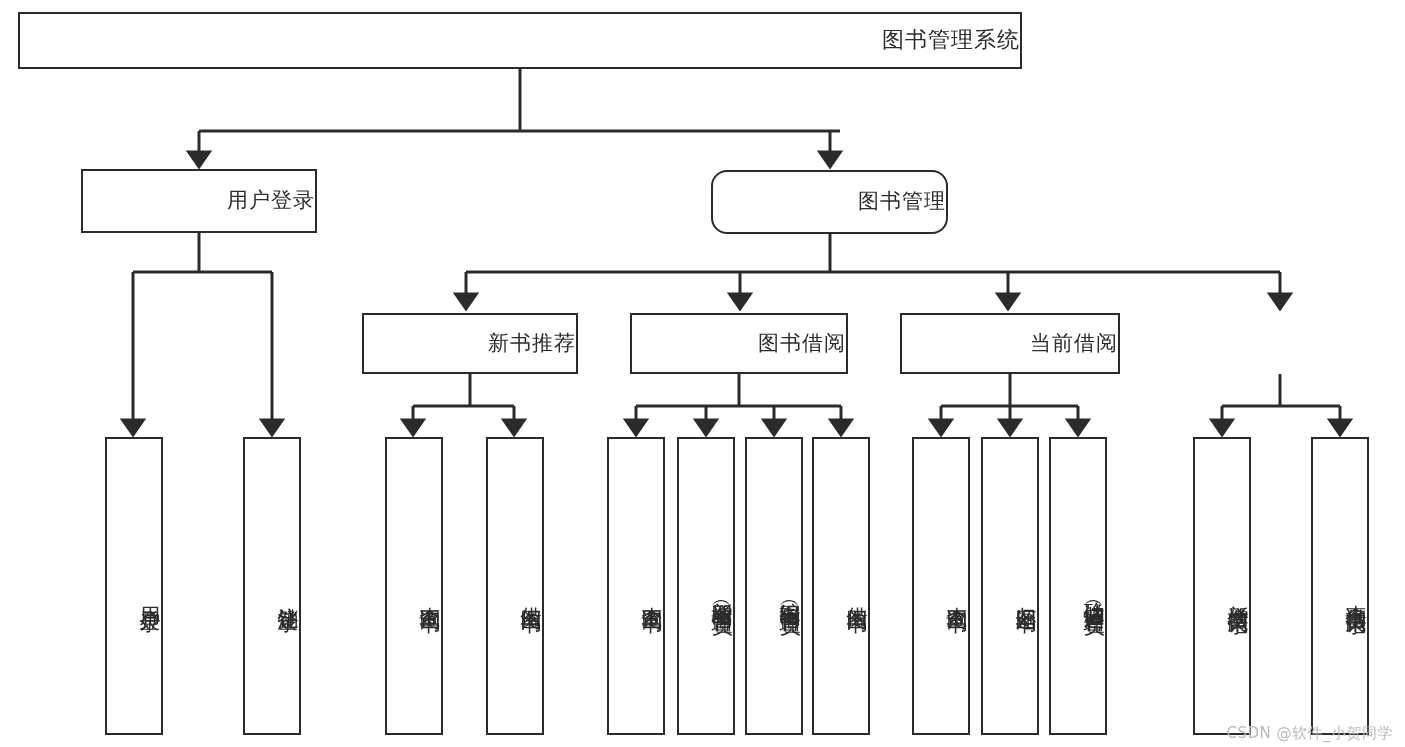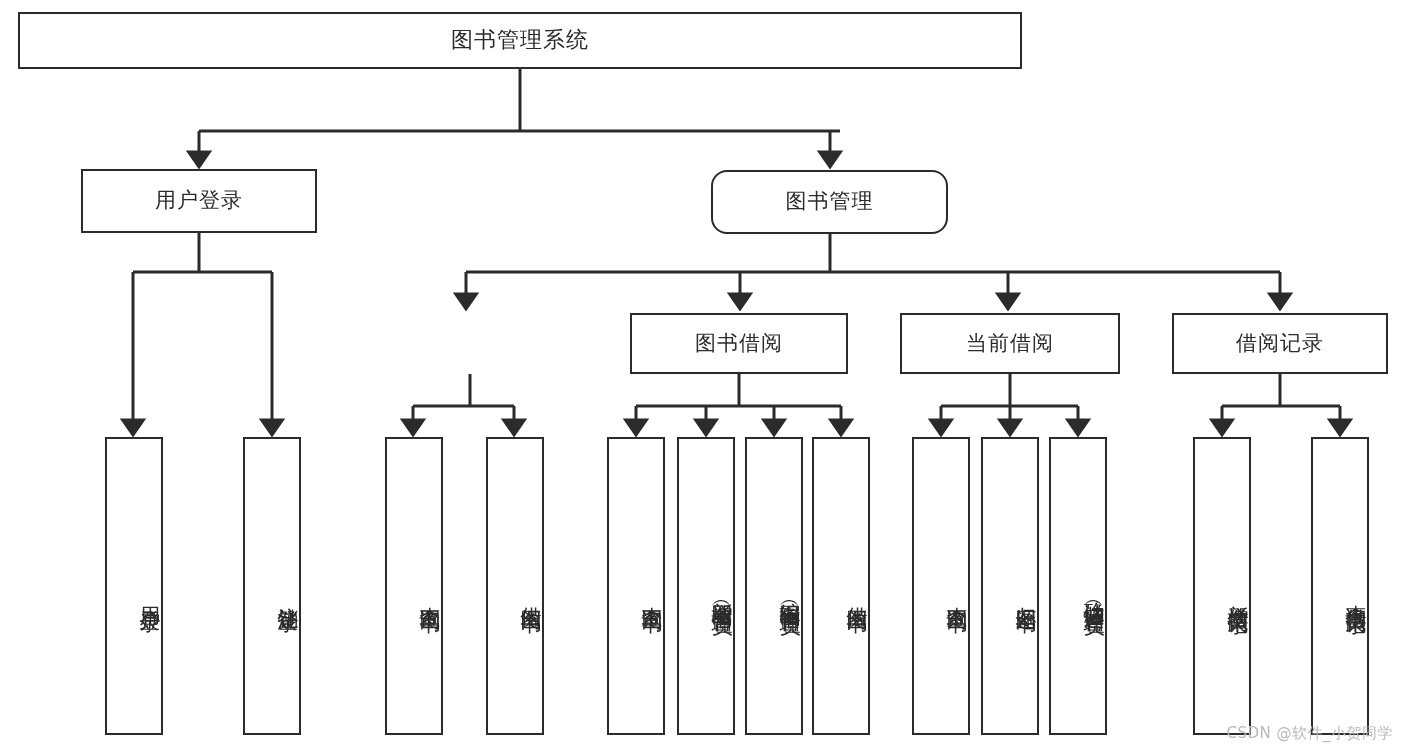--- a/index.html
+++ b/index.html
@@ -31,20 +31,21 @@
     align-items:center;
     justify-content:center;
     color:#2b2b2b;
     z-index:2;
   }
   .node.horiz{
     font-size:21px;
     letter-spacing:1px;
     line-height:1.1;
     white-space:nowrap;
+    justify-content:flex-end;
   }
   .node.root{
     font-size:22px;
   }
   .node.vert{
     writing-mode:vertical-rl;
     text-orientation:upright;
     align-items:flex-start;
     justify-content:center;
     padding-top:16px;
@@ -129,32 +130,32 @@
   </div>
 
   <div class="node horiz" style="left:81px; top:169px; width:236px; height:64px;">
     <span>用户登录</span>
   </div>
 
   <div class="node horiz" style="left:711px; top:170px; width:237px; height:64px;border-radius:16px;">
     <span>图书管理</span>
   </div>
 
+  <div class="node horiz" style="left:362px; top:313px; width:216px; height:61px;">
+    <span>新书推荐</span>
+  </div>
 
   <div class="node horiz" style="left:900px; top:313px; width:220px; height:61px;">
     <span>当前借阅</span>
   </div>
 
   <div class="node horiz" style="left:630px; top:313px; width:218px; height:61px;">
     <span>图书借阅</span>
   </div>
 
-  <div class="node horiz" style="left:1172px; top:313px; width:216px; height:61px;">
-    <span>借阅记录</span>
-  </div>
 
   <div class="node vert" style="left:105px; top:437px; width:58px; height:298px;">
     <span class="vtext">用户登录</span>
   </div>
 
   <div class="node vert" style="left:243px; top:437px; width:58px; height:298px;">
     <span class="vtext">注销登录</span>
   </div>
 
   <div class="node vert" style="left:385px; top:437px; width:58px; height:298px;">

